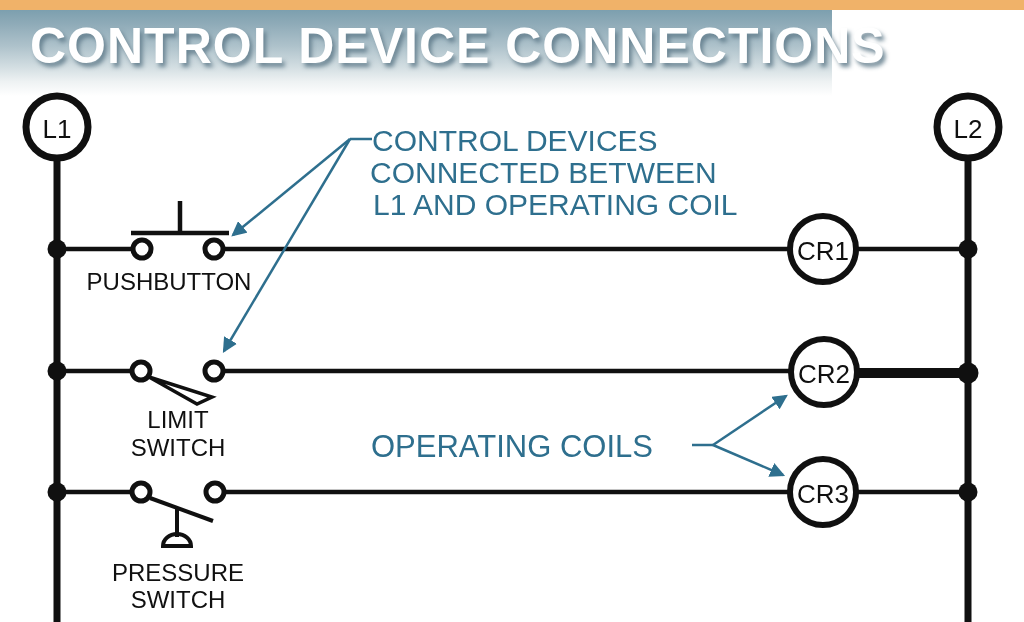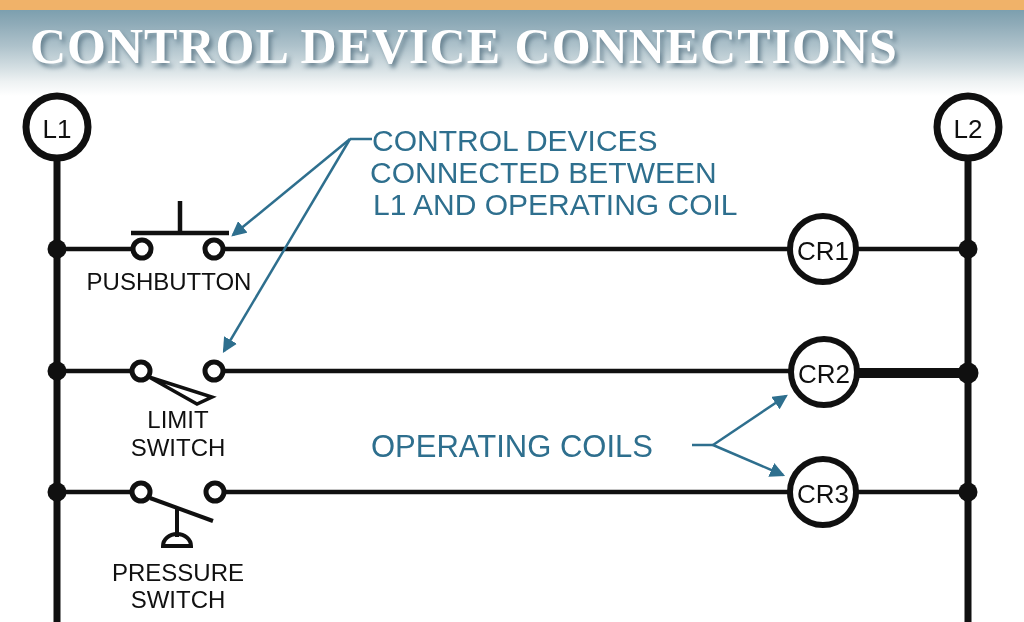--- a/index.html
+++ b/index.html
@@ -11,30 +11,29 @@
   .stage {
     position: relative;
     width: 1024px;
     height: 622px;
     background: #ffffff;
     overflow: hidden;
   }
   .header {
     position: absolute;
     top: 0; left: 0;
-    width: 1024px;
+    width: 832px;
     height: 96px;
     background: linear-gradient(180deg,
       #6f97a8 0%,
       #8fabb8 25%,
       #aec2cb 48%,
       #d3dee2 70%,
       #eef2f3 85%,
       #ffffff 100%);
-    font-family: Liberation Serif, serif;
   }
   .accent-bar {
     position: absolute;
     top: 0; left: 0;
     width: 1024px;
     height: 10px;
     background: #f0b269;
   }
   .page-title {
     position: absolute;

